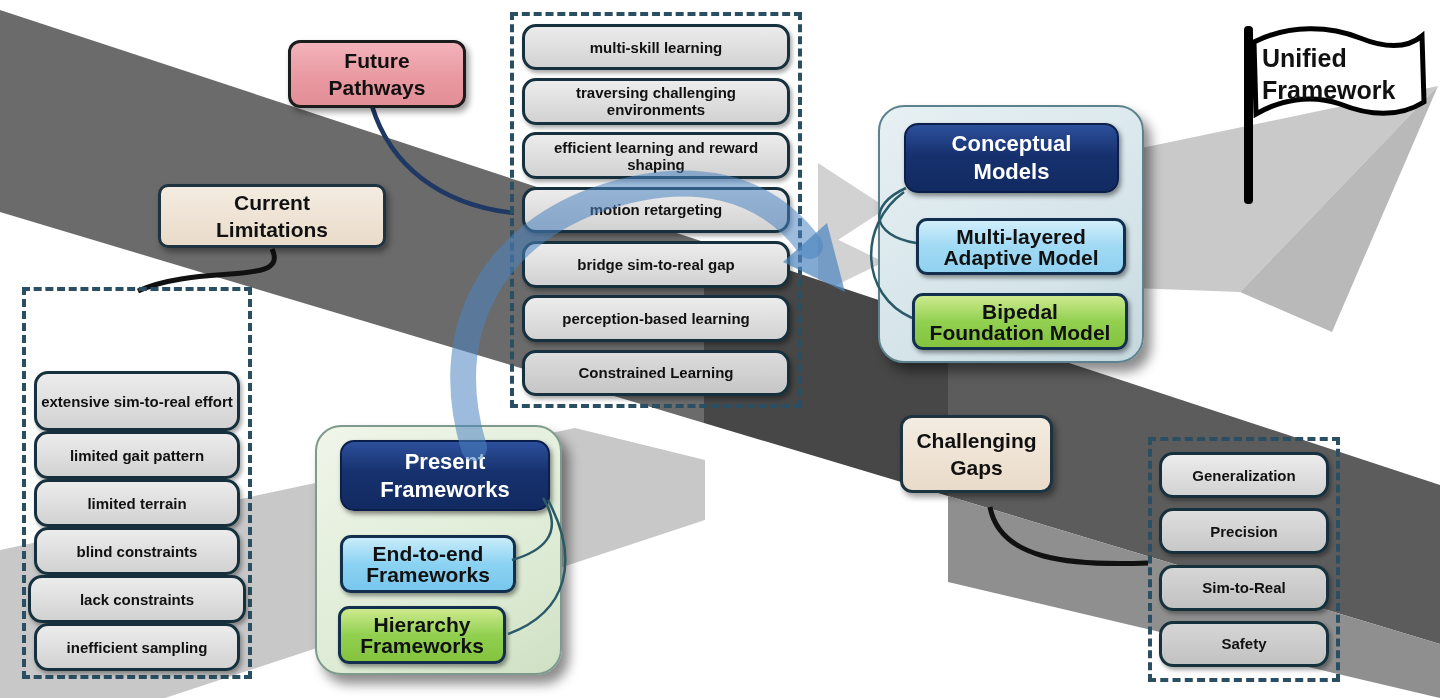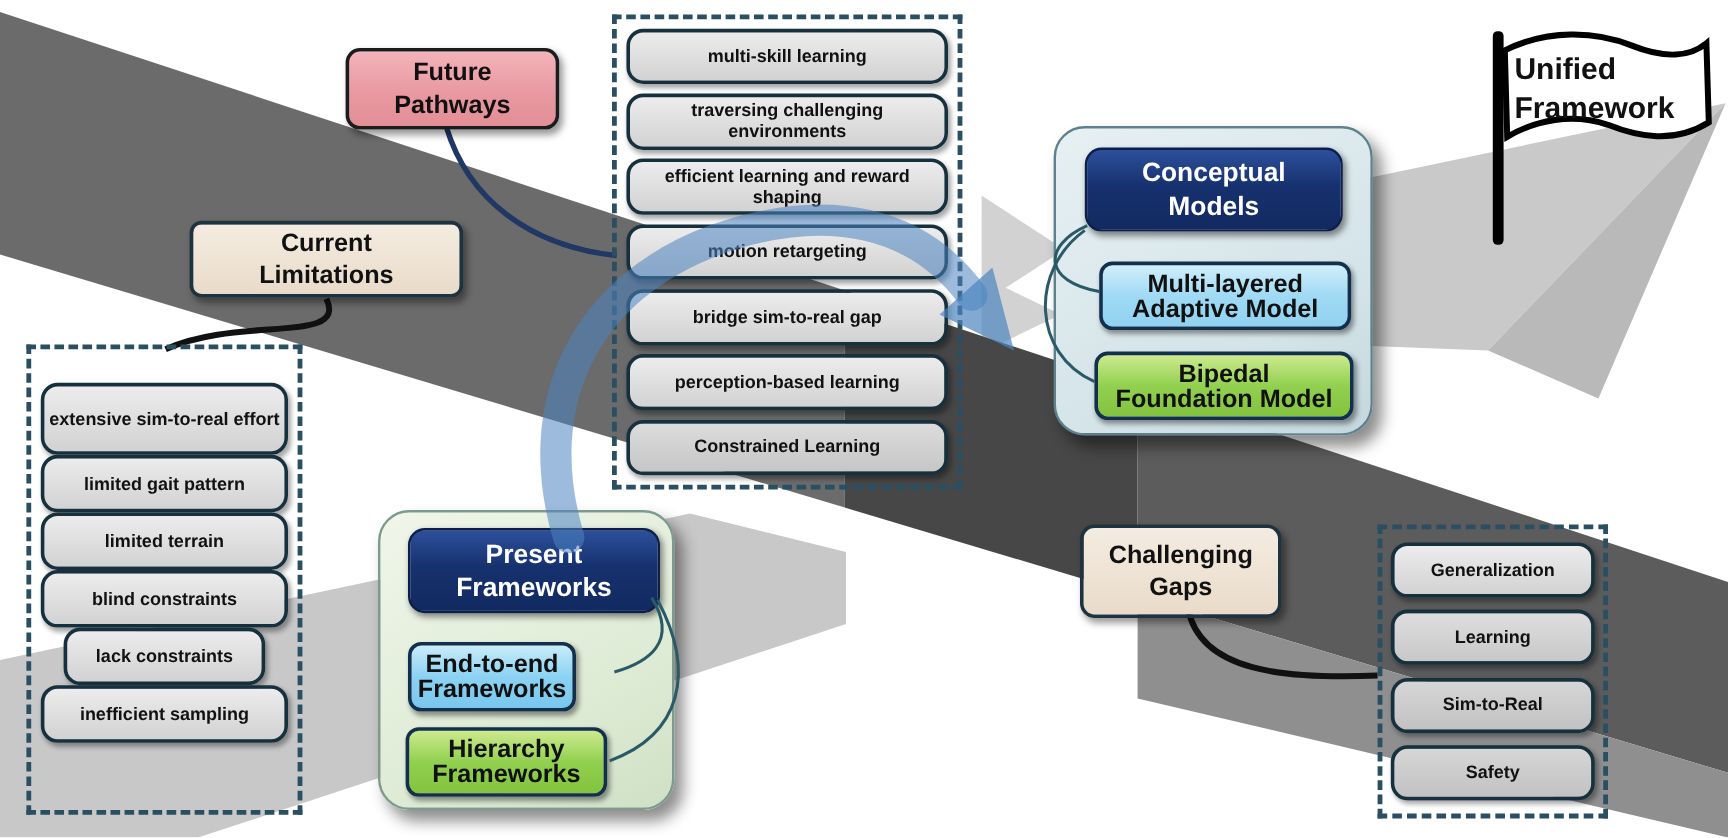--- a/index.html
+++ b/index.html
@@ -68,53 +68,53 @@
 
 <div class="flag-text ml">Unified
 Framework</div>
 
 <div class="pill pink ml" style="left:288px;top:40px;width:178px;height:68px;">Future
 Pathways</div>
 
 <div class="pill beige ml" style="left:158px;top:184px;width:228px;height:64px;border-radius:10px;">Current
 Limitations</div>
 
-<div class="pill beige ml" style="left:900px;top:437px;width:168px;height:78px;">Challenging
+<div class="pill beige ml" style="left:900px;top:415px;width:153px;height:78px;">Challenging
 Gaps</div>
 
-<div class="dashed" style="left:22px;top:287px;width:230px;height:392px;padding:28px 0;justify-content:flex-start;">
+<div class="dashed" style="left:22px;top:287px;width:230px;height:392px;padding:4px 0;justify-content:flex-end;">
   <div class="itm" style="width:206px;height:60px;">extensive  sim-to-real effort</div>
   <div class="itm" style="width:206px;height:48px;">limited gait pattern</div>
   <div class="itm" style="width:206px;height:48px;">limited terrain</div>
   <div class="itm" style="width:206px;height:48px;">blind constraints</div>
-  <div class="itm" style="width:168px;height:48px;">lack constraints</div>
+  <div class="itm" style="width:218px;height:48px;">lack constraints</div>
   <div class="itm" style="width:206px;height:48px;">inefficient sampling</div>
 </div>
 
 <div class="dashed" style="left:510px;top:12px;width:292px;height:396px;padding:8px 0;justify-content:space-between;">
   <div class="itm" style="width:268px;height:46px;">multi-skill learning</div>
   <div class="itm" style="width:268px;height:47px;padding:0 44px;">traversing challenging environments</div>
   <div class="itm" style="width:268px;height:47px;padding:0 28px;">efficient learning and reward shaping</div>
   <div class="itm" style="width:268px;height:46px;">motion retargeting</div>
   <div class="itm" style="width:268px;height:47px;">bridge  sim-to-real gap</div>
   <div class="itm" style="width:268px;height:47px;">perception-based learning</div>
   <div class="itm" style="width:268px;height:46px;background:linear-gradient(180deg,#dcdcdc,#c6c6c6);">Constrained Learning</div>
 </div>
 
 <div class="dashed" style="left:1148px;top:437px;width:192px;height:245px;padding:11px 0;justify-content:space-between;">
   <div class="itm" style="width:170px;height:46px;">Generalization</div>
-  <div class="itm" style="width:170px;height:46px;background:linear-gradient(180deg,#dedede,#c8c8c8);">Learning</div>
+  <div class="itm" style="width:170px;height:46px;background:linear-gradient(180deg,#dedede,#c8c8c8);">Precision</div>
   <div class="itm" style="width:170px;height:46px;background:linear-gradient(180deg,#d6d6d6,#c2c2c2);">Sim-to-Real</div>
   <div class="itm" style="width:170px;height:46px;background:linear-gradient(180deg,#d6d6d6,#c2c2c2);">Safety</div>
 </div>
 
 <div class="card green" style="left:315px;top:425px;width:247px;height:250px;">
   <div class="hdr ml" style="left:23px;top:13px;width:210px;height:71px;">Present
 Frameworks</div>
-  <div class="sub skyblue ml" style="left:23px;top:108px;width:140px;height:58px;">End-to-end
+  <div class="sub skyblue ml" style="left:23px;top:108px;width:176px;height:58px;">End-to-end
 Frameworks</div>
   <div class="sub lime ml" style="left:21px;top:179px;width:168px;height:58px;">Hierarchy
 Frameworks</div>
 </div>
 
 <div class="card blue" style="left:878px;top:105px;width:266px;height:258px;">
   <div class="hdr ml" style="left:24px;top:16px;width:215px;height:70px;">Conceptual
 Models</div>
   <div class="sub skyblue ml" style="left:36px;top:111px;width:210px;height:57px;background:linear-gradient(180deg,#d1eefb,#a0daf4 50%,#90d1f0);">Multi-layered
 Adaptive Model</div>

